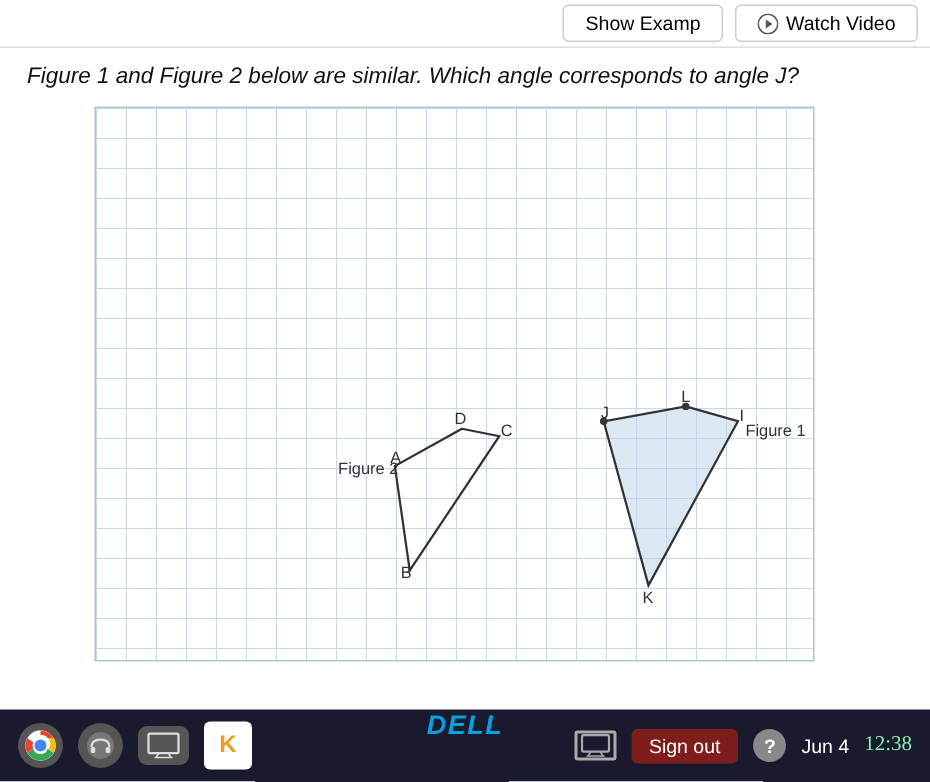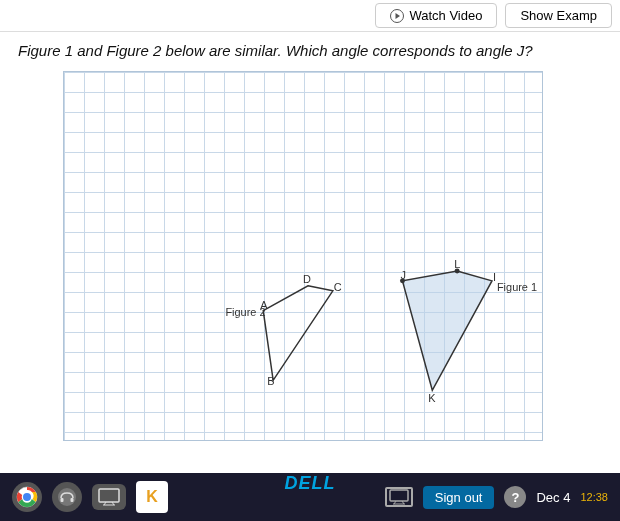--- a/index.html
+++ b/index.html
@@ -117,21 +117,21 @@
       color: #fff;
     }
     #taskbar-right {
       display: flex;
       align-items: center;
       gap: 10px;
       color: #fff;
       font-size: 13px;
     }
     #sign-out-btn {
-      background: #0369a1;
+      background: #7f1d1d;
       color: #fff;
       border: none;
       border-radius: 4px;
       padding: 4px 12px;
       font-size: 13px;
       cursor: pointer;
     }
     #dell-logo {
       position: absolute;
       bottom: 0;
@@ -167,28 +167,28 @@
       justify-content: center;
       color: #aaa;
       font-size: 10px;
     }
   </style>
 </head>
 <body>
 
 <div id="top-bar">
   <button class="top-btn">
+    <span>Show Examp</span>
+  </button>
+  <button class="top-btn">
     <svg class="play-icon" viewBox="0 0 14 14">
       <circle cx="7" cy="7" r="6.5" fill="none" stroke="#555" stroke-width="1"></circle>
       <polygon points="5.5,4 10,7 5.5,10" fill="#555"></polygon>
     </svg>
     <span>Watch Video</span>
-  </button>
-  <button class="top-btn">
-    <span>Show Examp</span>
   </button>
 </div>
 
 <div id="main-content">
   <p id="question-text">Figure 1 and Figure 2 below are similar. Which angle corresponds to angle J?</p>
 
   <div id="grid-area">
     <svg id="grid-svg" viewBox="0 0 480 370">
 
       <polygon points="245,215 270,220 210,310 200,240" fill="none" stroke="#333" stroke-width="1.5"></polygon>
@@ -259,16 +259,16 @@
     <div class="screen-icon">
       <svg width="20" height="16" viewBox="0 0 20 16">
         <rect x="1" y="1" width="18" height="11" rx="1" fill="none" stroke="#aaa" stroke-width="1.5"></rect>
         <line x1="7" y1="12" x2="5" y2="15" stroke="#aaa" stroke-width="1"></line>
         <line x1="13" y1="12" x2="15" y2="15" stroke="#aaa" stroke-width="1"></line>
         <line x1="4" y1="15" x2="16" y2="15" stroke="#aaa" stroke-width="1"></line>
       </svg>
     </div>
     <button id="sign-out-btn">Sign out</button>
     <div class="help-icon">?</div>
-    <span style="color:#fff; font-size:13px;">Dec 4</span>
-    <span style="color:#eab308; font-size:11px;">12:38</span>
+    <span style="color:#fff; font-size:13px;">Jun 4</span>
+    <span style="color:#86efac; font-size:14px;font-family:Liberation Serif, serif;">12:38</span>
   </div>
 </div>
 
 </body></html>

